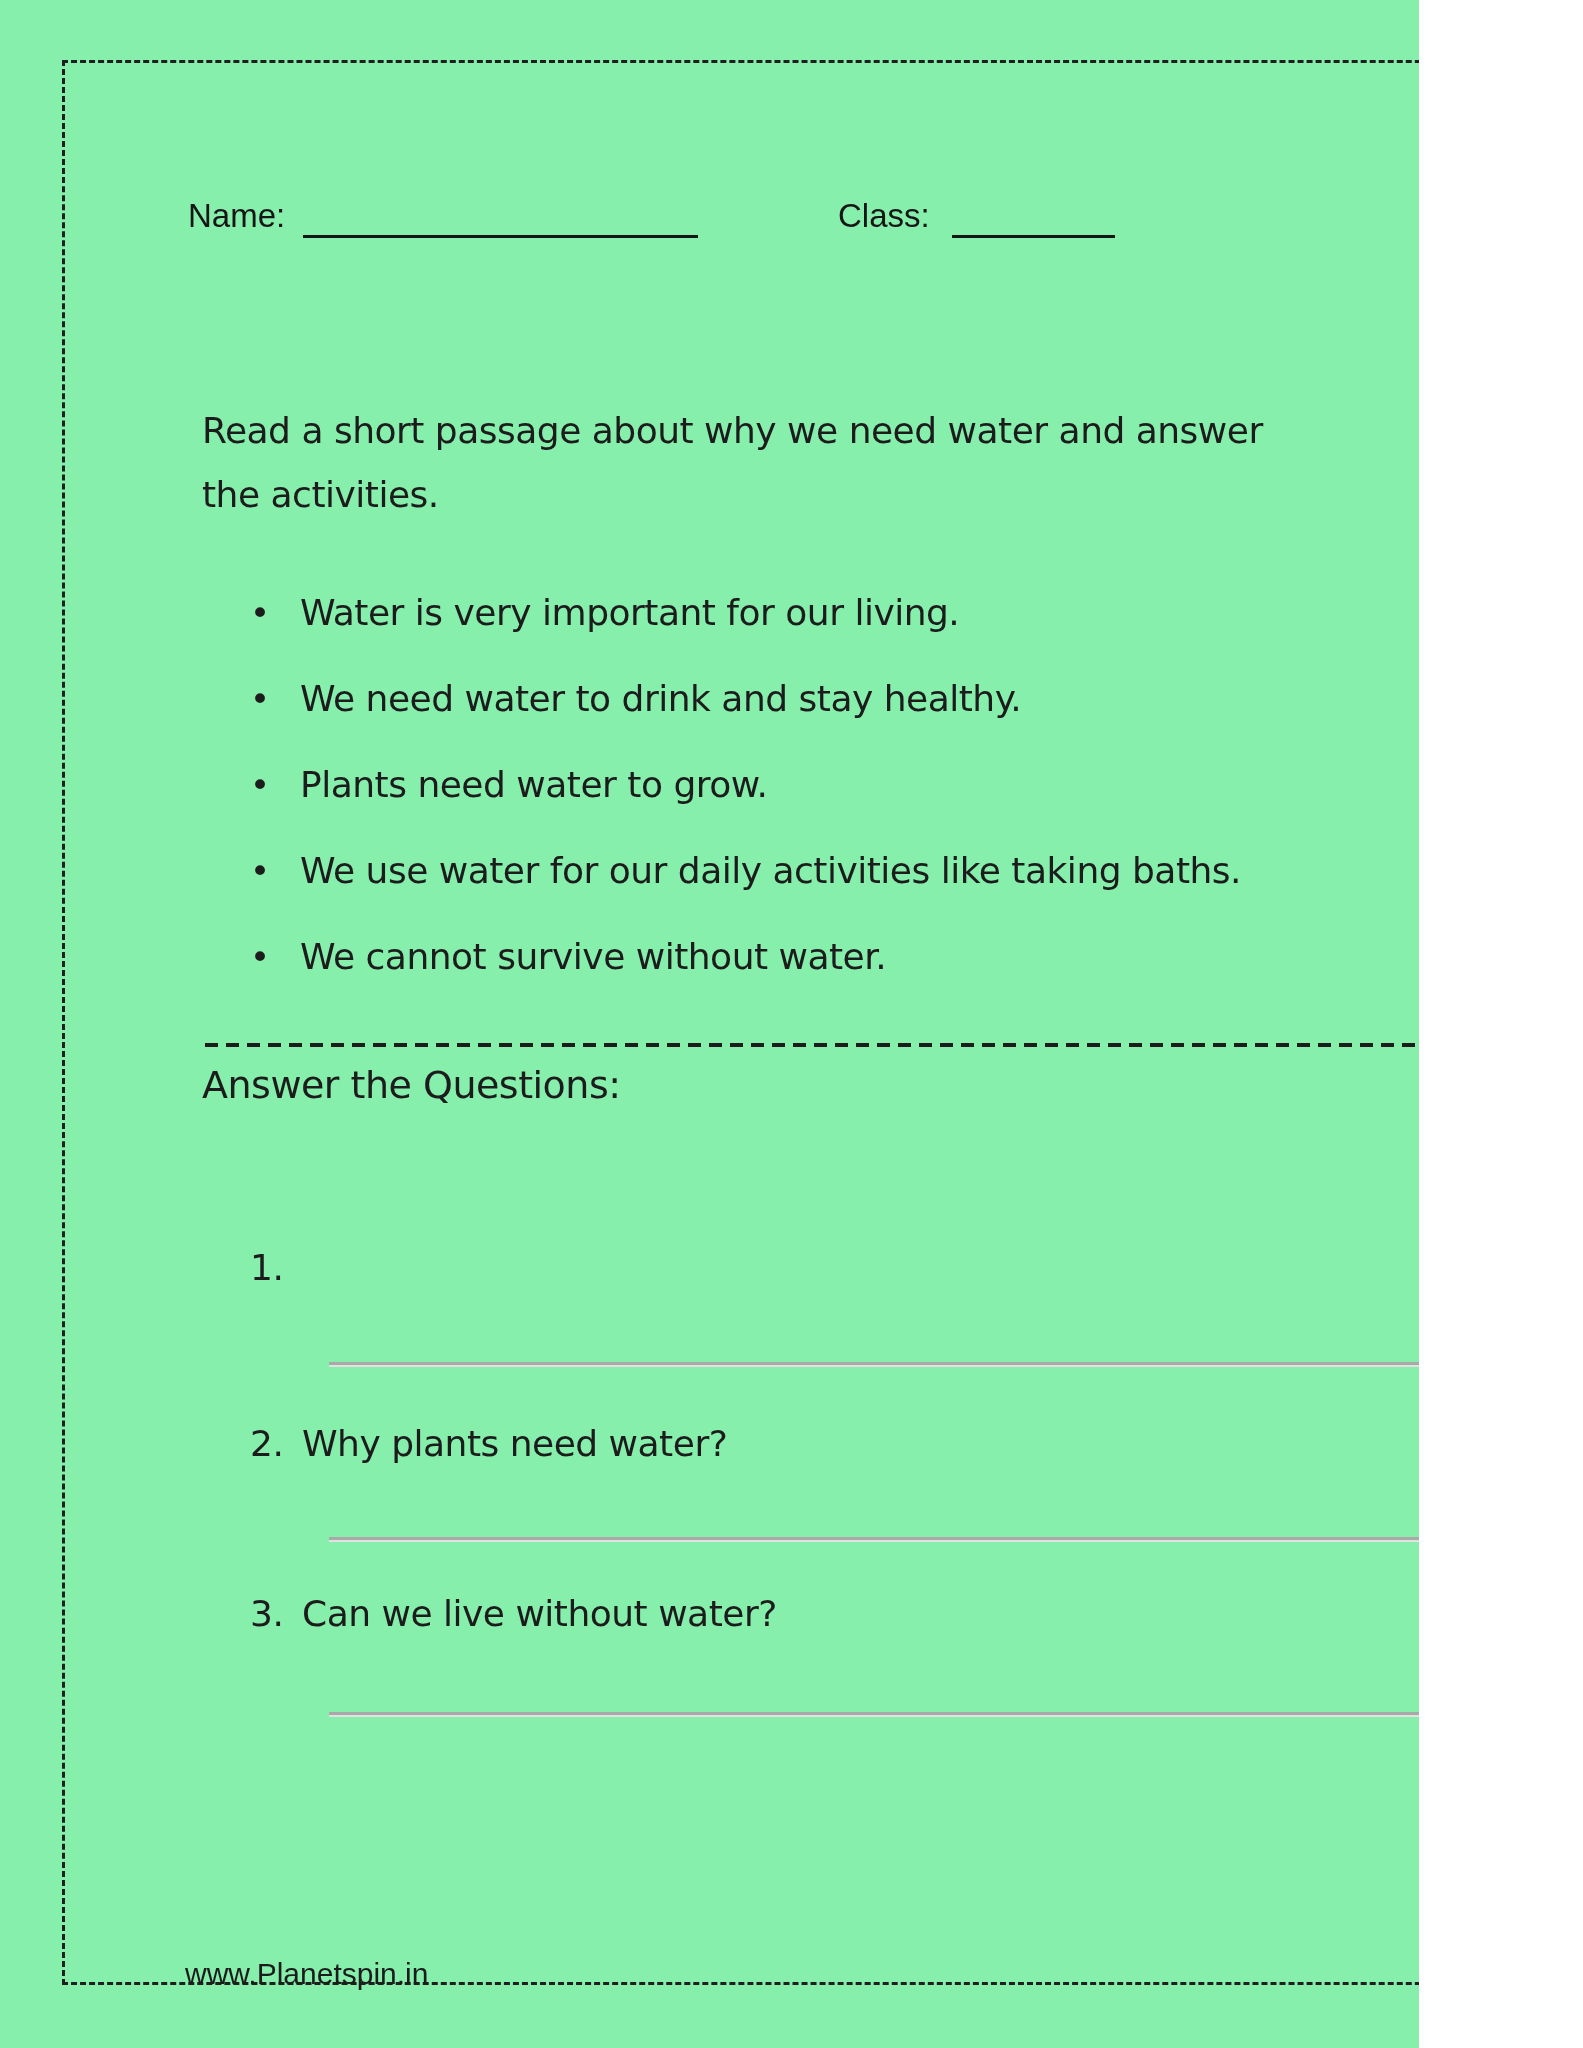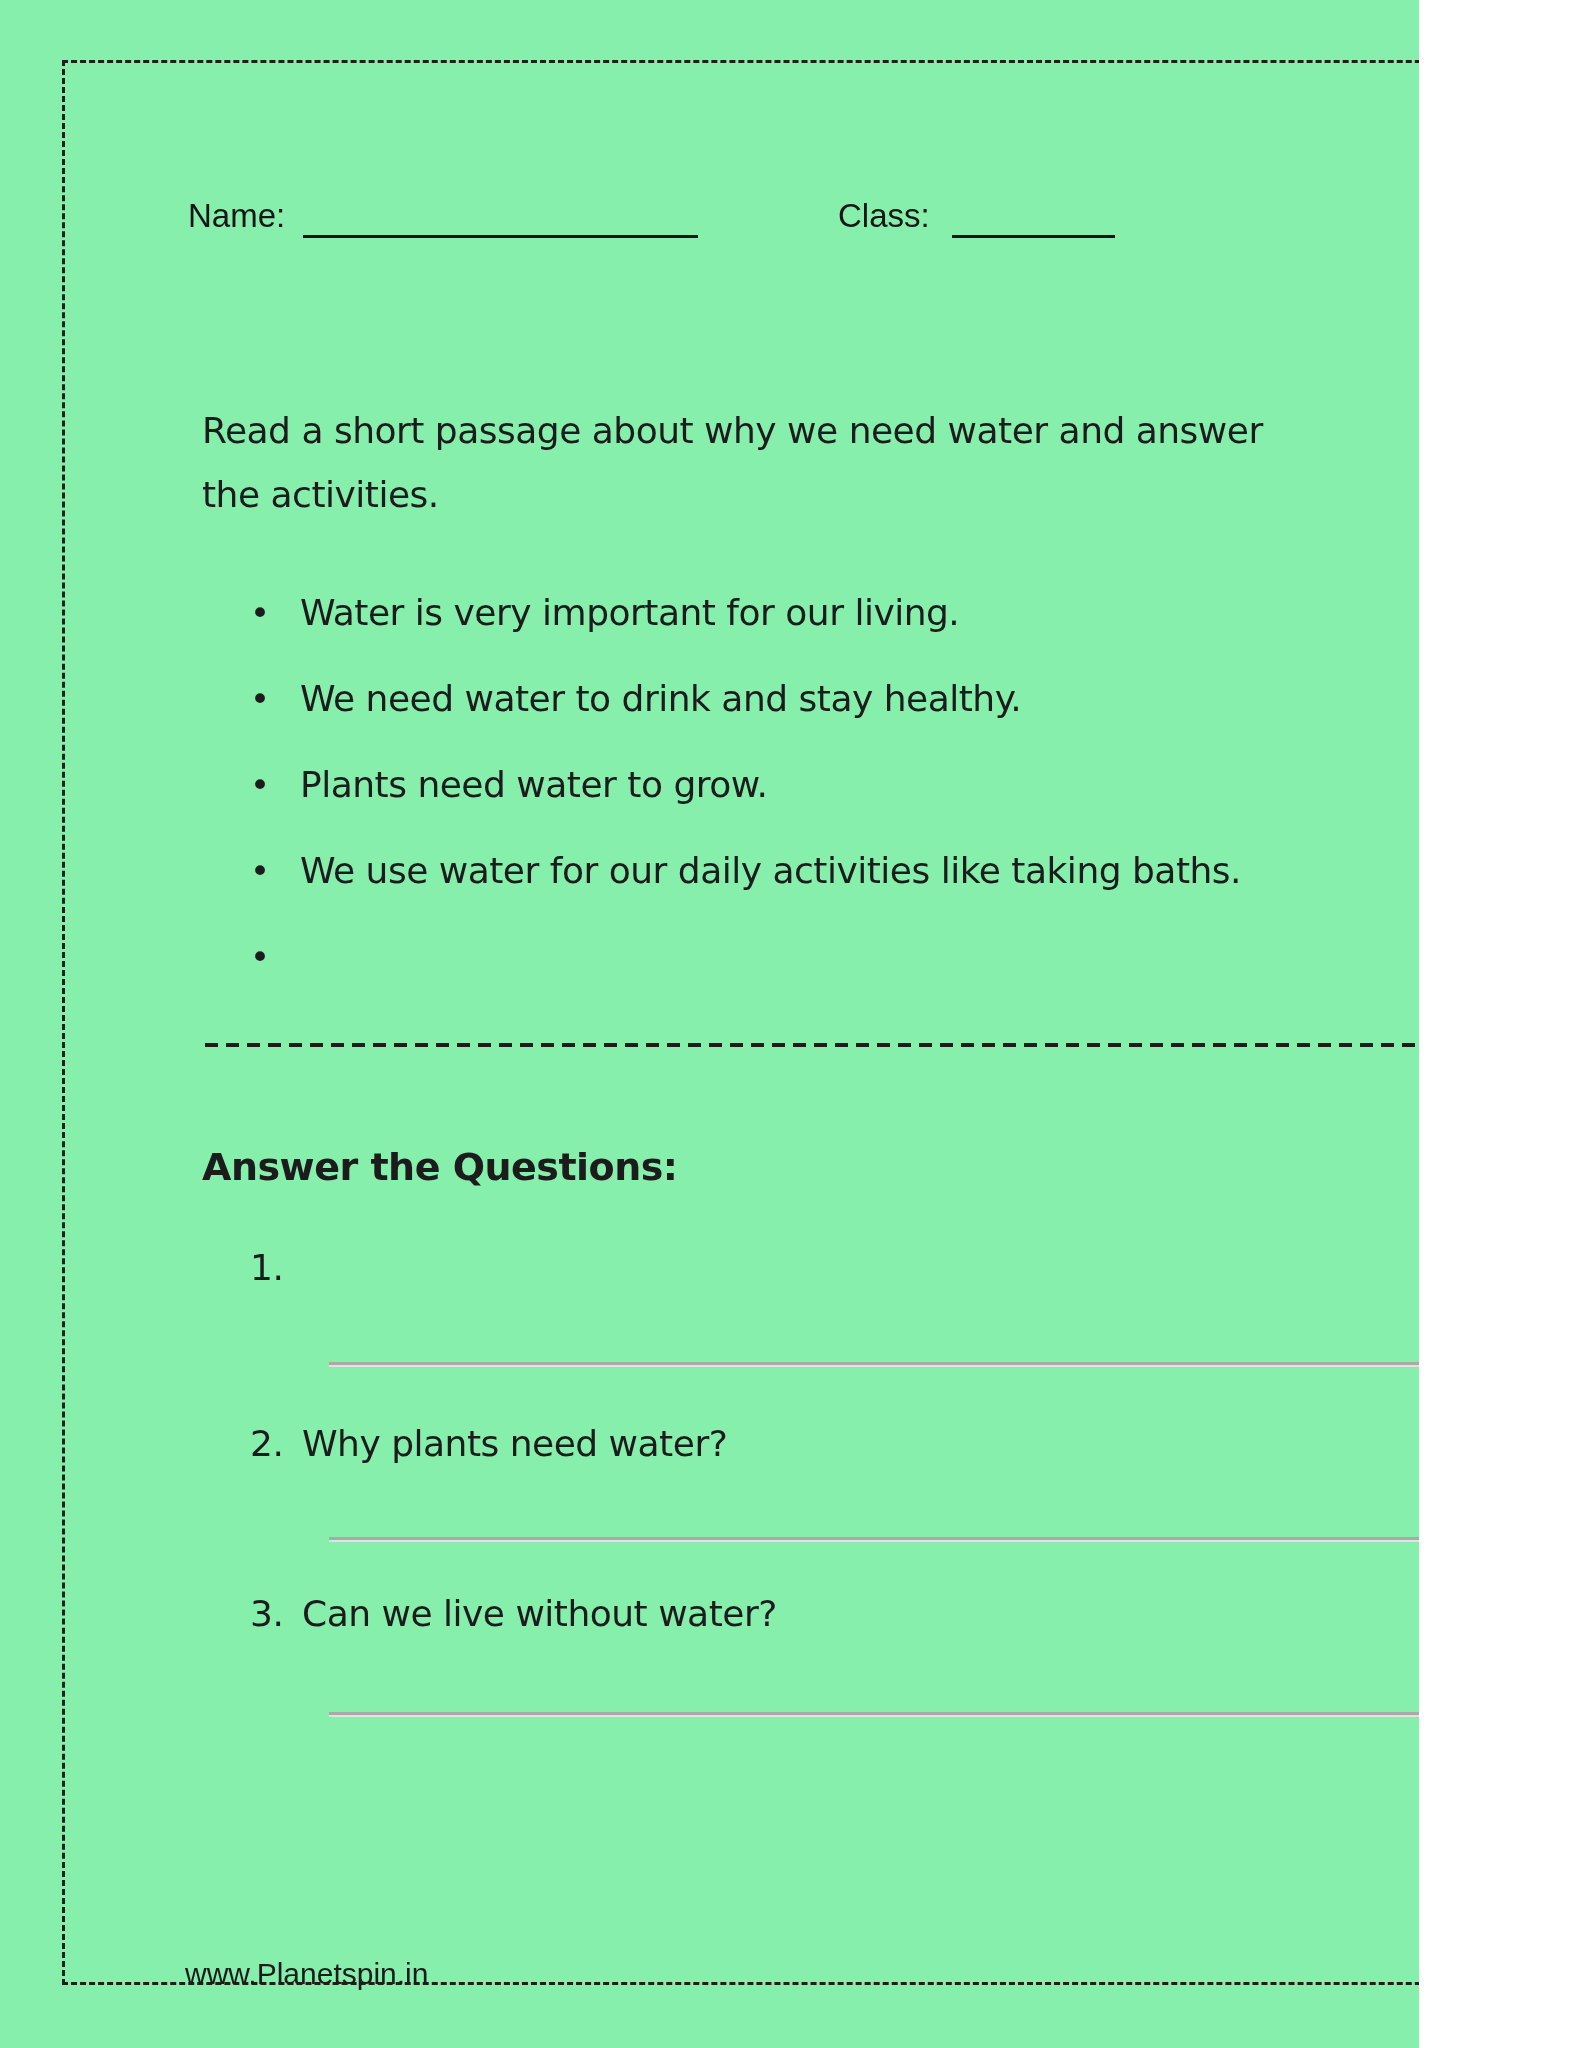--- a/index.html
+++ b/index.html
@@ -89,23 +89,23 @@
     left: 140px;
     top: 980px;
     width: 1216px;
     height: 4px;
     background: repeating-linear-gradient(to right, #1c1c1c 0 13px, transparent 13px 21px);
   }
   
   .q-heading {
     position: absolute;
     left: 137px;
-    top: 1082px;
+    top: 1000px;
     font-size: 38px;
-    font-weight: bold;
+    font-weight: normal;
     letter-spacing: -0.5px;
     white-space: nowrap;
     text-align: right;
   }
   .q-number {
     position: absolute;
     left: 185px;
     font-size: 36px;
     letter-spacing: -0.5px;
     white-space: nowrap;
@@ -172,20 +172,21 @@
       <div class="bullet-item">
         <span class="bullet-marker">•</span>
         <span>Plants need water to grow.</span>
       </div>
       <div class="bullet-item">
         <span class="bullet-marker">•</span>
         <span>We use water for our daily activities like taking baths.</span>
       </div>
       <div class="bullet-item">
         <span class="bullet-marker">•</span>
+        <span>We cannot survive without water.</span>
       </div>
     </div>
 
     <div class="divider"></div>
 
     <div class="q-heading">Answer the Questions:</div>
 
     <span class="q-number q1">1.</span>
     <div class="answer-line line1"></div>
 

